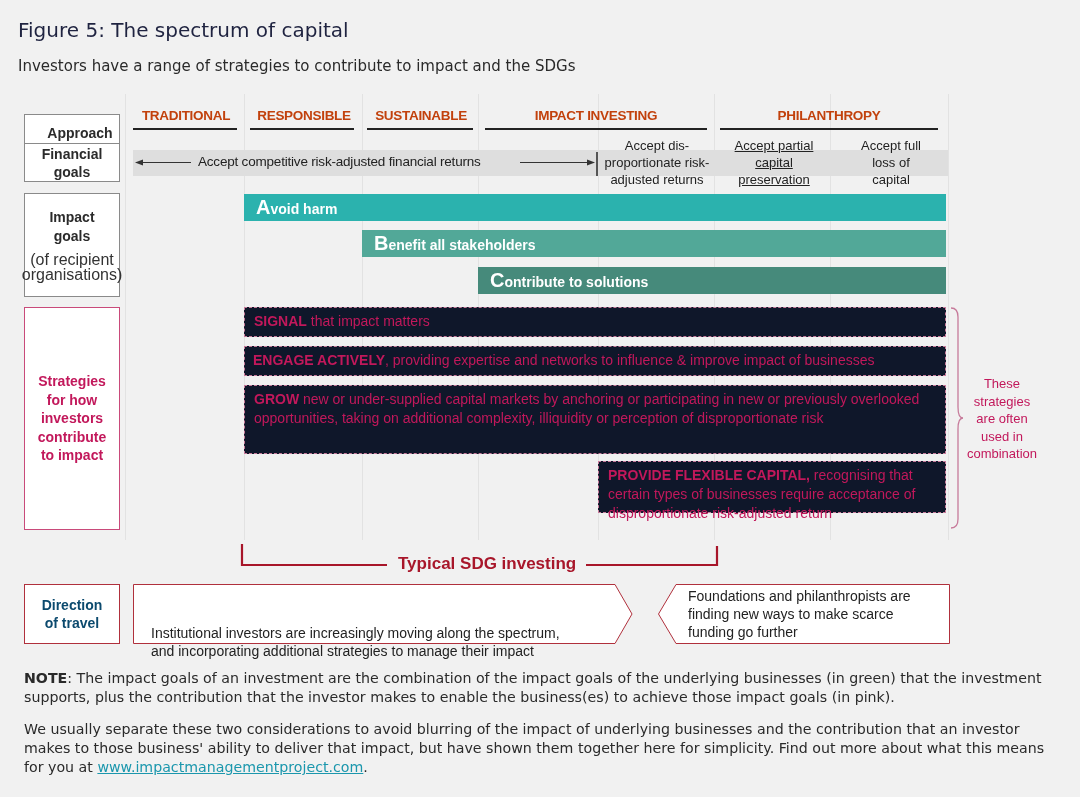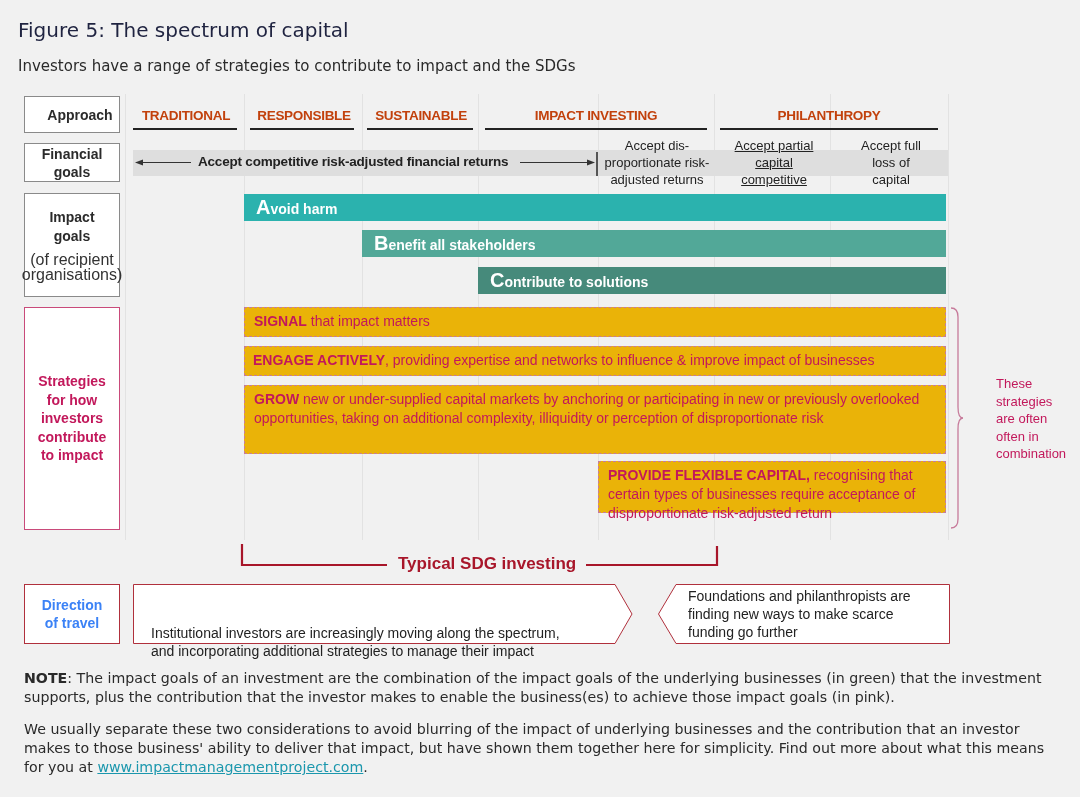--- a/index.html
+++ b/index.html
@@ -9,38 +9,38 @@
 
   .fig-title { left: 18px; top: 18px; font-family: "DejaVu Sans", sans-serif; font-size: 20px; color: #1f2340; }
   .fig-sub { left: 18px; top: 57px; font-family: "DejaVu Sans", sans-serif; font-size: 15px; color: #2a2a2a; }
 
   .vline { width: 1px; background: #e2e2e2; top: 94px; height: 446px; }
 
   .label-box { background: #fff; border: 1px solid #8a8a8a; left: 24px; width: 96px;
     display: flex; flex-direction: column; align-items: center; justify-content: center; text-align: center; }
   .label-box.dark { font-weight: bold; font-size: 14px; color: #2b2b2b; }
   .label-box.pink { border-color: #c94a7a; color: #c2185b; font-weight: bold; font-size: 14px; line-height: 18.5px; }
-  .label-box.red { border-color: #b0303c; color: #3b82f6; font-weight: bold; font-size: 14px; line-height: 18px; align-items: center; }
+  .label-box.red { border-color: #b0303c; color: #0c4a6e; font-weight: bold; font-size: 14px; line-height: 18px; align-items: center; }
   .label-box .small { font-weight: normal; font-size: 16px; line-height: 15px; margin-top: 6px; color: #333; }
 
   .approach { top: 108px; font-weight: bold; font-size: 13.5px; color: #c2410c; text-align: center; letter-spacing: -0.3px; }
   .approach-line { height: 2px; background: #222; top: 128px; }
 
   .fin-band { left: 133px; top: 150px; width: 815px; height: 26px; background: #dedede; }
-  .fin-text { top: 154px; font-size: 13.5px; color: #222; letter-spacing: -0.2px; font-weight: bold; }
+  .fin-text { top: 154px; font-size: 13.5px; color: #222; letter-spacing: -0.2px; }
   .fin-col { top: 137px; font-size: 13px; line-height: 17px; text-align: center; color: #222; }
 
   .bar { height: 27px; color: #fff; font-weight: bold; font-size: 14px; display: flex; align-items: flex-end; padding-left: 12px; padding-bottom: 4px; }
   .bar .cap { font-size: 20px; line-height: 20px; }
 
-  .strat { background: #eab308; border: 1.5px dashed #c77b9b; color: #c2185b; font-size: 14px; line-height: 19px; padding: 4px 9px; }
+  .strat { background: #0f172a; border: 1.5px dashed #c77b9b; color: #c2185b; font-size: 14px; line-height: 19px; padding: 4px 9px; }
   .strat b { font-weight: bold; }
 
   .brace { left: 950px; top: 307px; width: 14px; height: 222px; }
-  .combo { left: 960px; top: 375px; width: 84px; text-align: left; font-size: 13px; line-height: 17.5px; color: #c2185b; margin-left: 36px; }
+  .combo { left: 960px; top: 375px; width: 84px; text-align: center; font-size: 13px; line-height: 17.5px; color: #c2185b; }
 
   .sdg-text { left: 398px; top: 554px; font-size: 17px; font-weight: bold; color: #a8162a; }
 
   .dir-left { left: 133px; top: 584px; width: 500px; height: 60px; }
   .dir-right { left: 658px; top: 584px; width: 292px; height: 60px; }
   .dir-text { font-size: 14px; line-height: 18px; color: #222; }
 
   .note { left: 24px; font-family: "DejaVu Sans", sans-serif; font-size: 14.2px; line-height: 19px; color: #2a2a2a; width: 1040px; }
   .note a { color: #1b97ad; text-decoration: underline; }
 </style>
@@ -52,21 +52,21 @@
 
 <div class="abs vline" style="left:125px"></div>
 <div class="abs vline" style="left:244px"></div>
 <div class="abs vline" style="left:362px"></div>
 <div class="abs vline" style="left:478px"></div>
 <div class="abs vline" style="left:598px"></div>
 <div class="abs vline" style="left:714px"></div>
 <div class="abs vline" style="left:830px"></div>
 <div class="abs vline" style="left:948px"></div>
 
-<div class="abs label-box dark" style="top:96px;height:37px;padding-left:16px;">
+<div class="abs label-box dark" style="top:114px;height:37px;padding-left:16px;">
   <span>Approach</span>
 </div>
 <div class="abs label-box dark" style="top:143px;height:39px;line-height:18px;">
   <span>Financial</span>
   <span>goals</span>
 </div>
 <div class="abs label-box dark" style="top:193px;height:104px;line-height:19px;">
   <span>Impact</span>
   <span>goals</span>
   <span class="small">
@@ -109,21 +109,21 @@
 </svg>
 <div class="abs" style="left:596px;top:152px;width:1.5px;height:24px;background:#555;"></div>
 <div class="abs fin-col" style="left:598px;width:118px;">
   <div>Accept dis-</div>
   <div>proportionate risk-</div>
   <div>adjusted returns</div>
 </div>
 <div class="abs fin-col" style="left:716px;width:116px;text-decoration:underline;">
   <div>Accept partial</div>
   <div>capital</div>
-  <div>competitive</div>
+  <div>preservation</div>
 </div>
 <div class="abs fin-col" style="left:832px;width:118px;">
   <div>Accept full</div>
   <div>loss of</div>
   <div>capital</div>
 </div>
 
 <div class="abs bar" style="left:244px;top:194px;width:702px;background:#2bb2ae;">
   <span class="cap">A</span>
     <span>void harm</span>
@@ -150,21 +150,21 @@
   <b>PROVIDE FLEXIBLE CAPITAL,</b><span> recognising that certain types of businesses require acceptance of disproportionate risk-adjusted return</span>
 </div>
 
 <svg class="abs brace" viewBox="0 0 14 222">
   <path d="M1,1 Q8,1 8,10 L8,100 Q8,111 13,111 Q8,111 8,122 L8,212 Q8,221 1,221" fill="none" stroke="#c77b9b" stroke-width="1.3"></path>
 </svg>
 <div class="abs combo">
   <div>These</div>
   <div>strategies</div>
   <div>are often</div>
-  <div>often in</div>
+  <div>used in</div>
   <div>combination</div>
 </div>
 
 <svg class="abs" style="left:240px;top:544px;" width="486" height="26">
   <path d="M2,0 L2,21 L147,21" fill="none" stroke="#a8162a" stroke-width="2.2"></path>
   <path d="M346,21 L477,21 L477,2" fill="none" stroke="#a8162a" stroke-width="2.2"></path>
 </svg>
 <div class="abs sdg-text">Typical SDG investing</div>
 
 <svg class="abs dir-left" viewBox="0 0 500 60" preserveAspectRatio="none">

